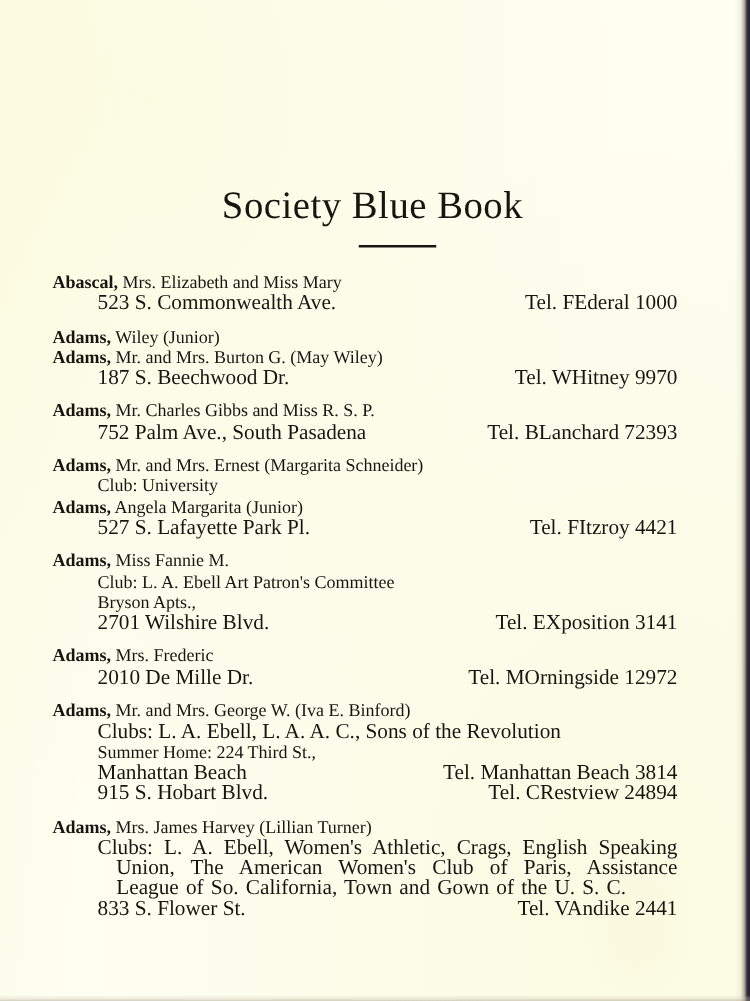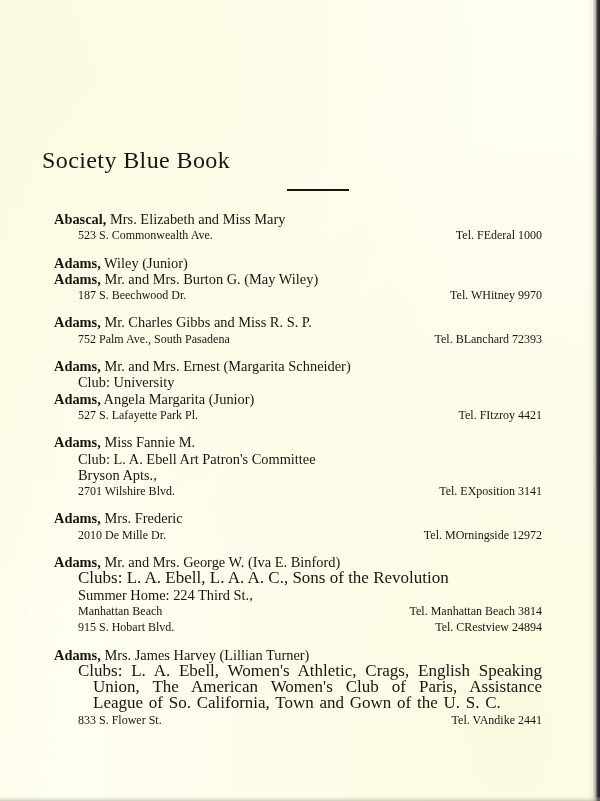--- a/index.html
+++ b/index.html
@@ -60,22 +60,22 @@
     pointer-events: none;
   }
 
   .content {
     position: relative;
     padding: 0 58px 0 42px;
   }
 
   
   .title {
-    text-align: left;
-    font-size: 24px;
+    text-align: center;
+    font-size: 31px;
     line-height: 1;
     letter-spacing: 0.4px;
     font-weight: 400;
     padding-top: 148px;
     margin: 0;
     margin-right: -12px;
     font-family: "Liberation Serif", "DejaVu Serif", serif;
   }
 
   .title-rule {
@@ -101,38 +101,38 @@
 
   .line {
     display: block;
     font-size: 14.4px;
     line-height: 16.3px;
     white-space: nowrap;
   }
 
   
   .line-name {
-    margin-left: 12px;
+    margin-left: 0;
   }
   .line-name .surname {
     font-weight: bold;
   }
 
   
   .line-detail {
     margin-left: 36px;
   }
 
   
   .line-split {
     display: flex;
     justify-content: space-between;
     align-items: baseline;
     margin-left: 36px;
-    font-size: 12px;
+    font-size: 17px;
     line-height: 16.3px;
     white-space: nowrap;
   }
   .line-split .left { flex: 0 0 auto; }
   .line-split .tel  { flex: 0 0 auto; }
 
   
   .line-wrap {
     margin-left: 36px;
     padding-left: 15px;

